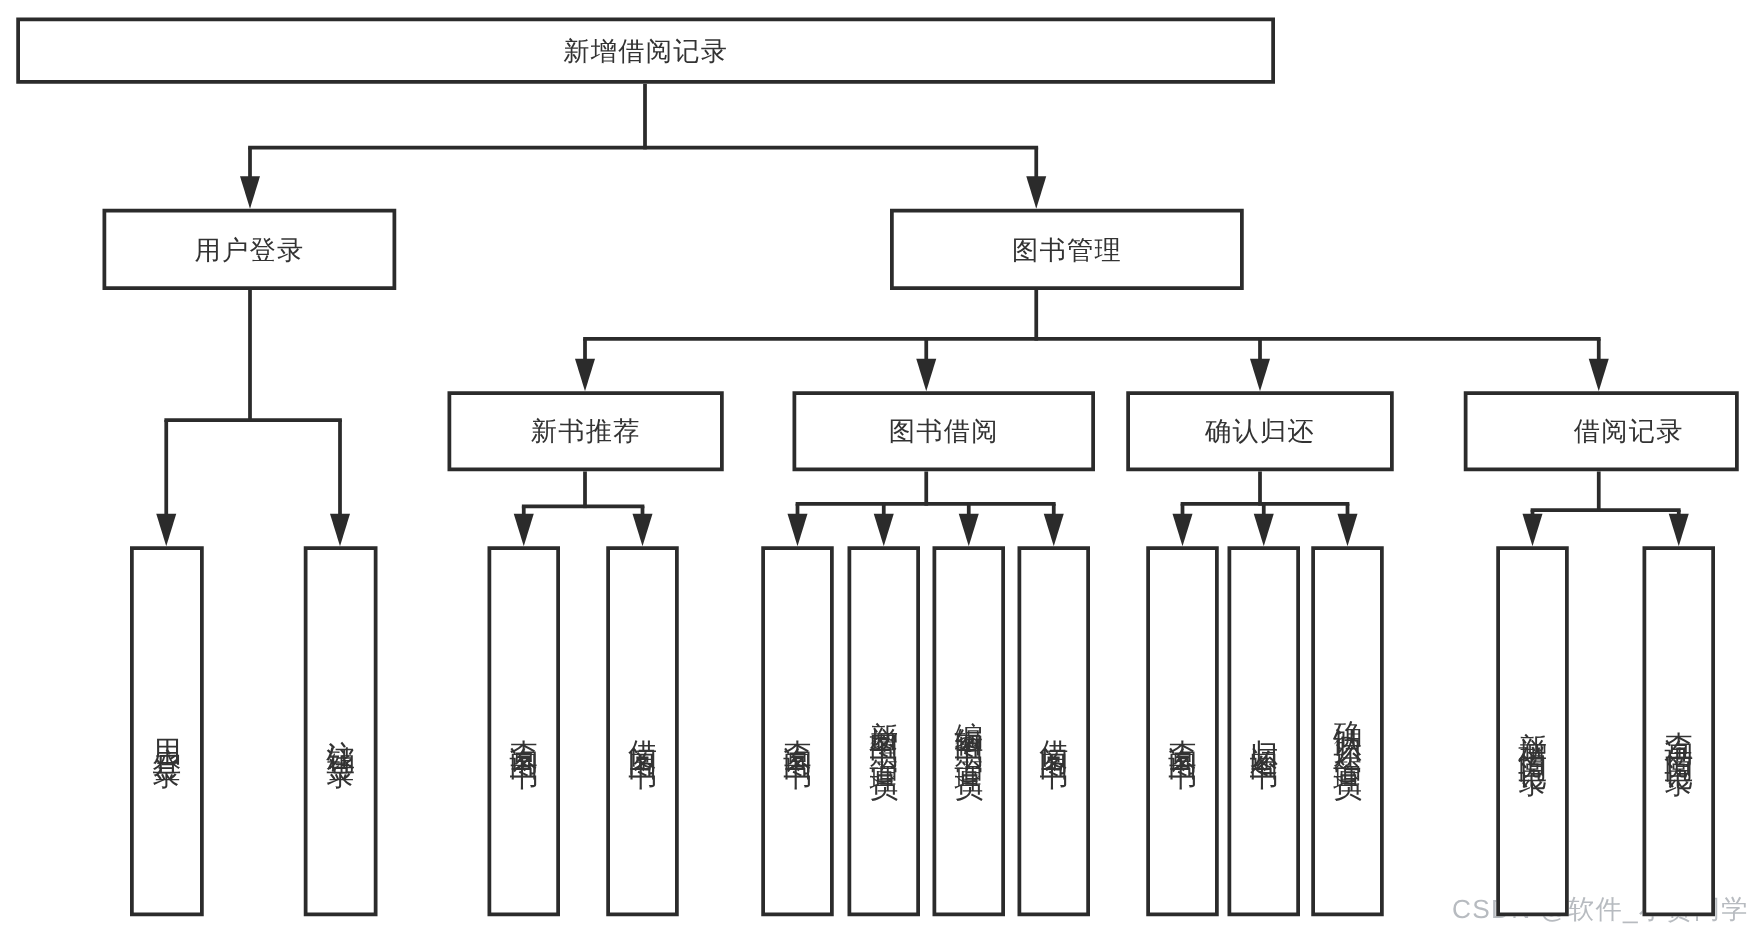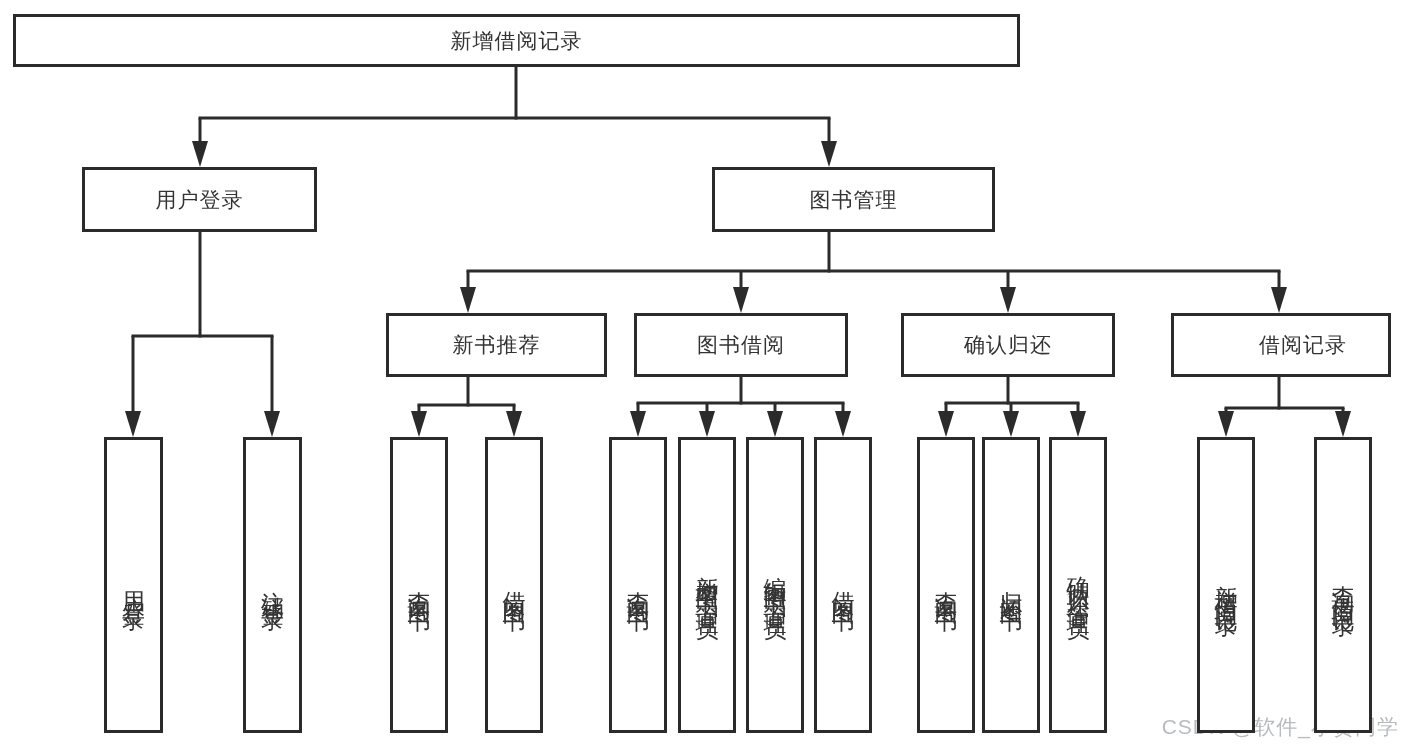--- a/index.html
+++ b/index.html
@@ -120,24 +120,24 @@
   <div id="watermark" style="color: rgb(180, 184, 189);">CSDN @软件_小贺同学</div>
 <div class="node h" style="left: 13px; top: 14px; width: 1007px; height: 53px;">
       <span class="label">新增借阅记录</span>
     </div>
     <div class="node h" style="left: 82px; top: 167px; width: 235px; height: 65px;">
       <span class="label">用户登录</span>
     </div>
     <div class="node h" style="left: 712px; top: 167px; width: 283px; height: 65px;">
       <span class="label">图书管理</span>
     </div>
-    <div class="node h" style="left: 358px; top: 313px; width: 221px; height: 64px; margin-left: 28px;">
+    <div class="node h" style="left: 358px; top: 313px; width: 221px; height: 64px;">
       <span class="label">新书推荐</span>
     </div>
-    <div class="node h" style="left: 634px; top: 313px; width: 214px; height: 64px;">
+    <div class="node h" style="left: 634px; top: 313px; width: 242px; height: 64px;">
       <span class="label">图书借阅</span>
     </div>
     <div class="node h" style="left: 901px; top: 313px; width: 214px; height: 64px;">
       <span class="label">确认归还</span>
     </div>
     <div class="node h" style="left: 1171px; top: 313px; width: 220px; height: 64px; padding-left: 44px;">
       <span class="label">借阅记录</span>
     </div>
     <div class="node v" style="left: 104px; top: 437px; width: 59px; height: 296px;">
       <span class="label">用户登录</span>

